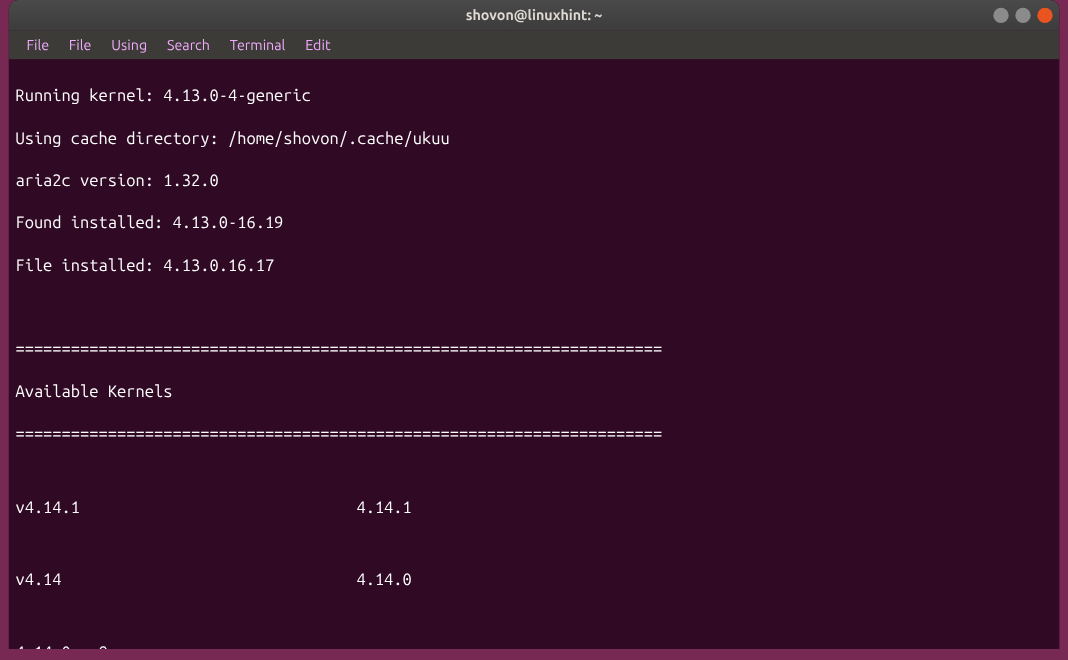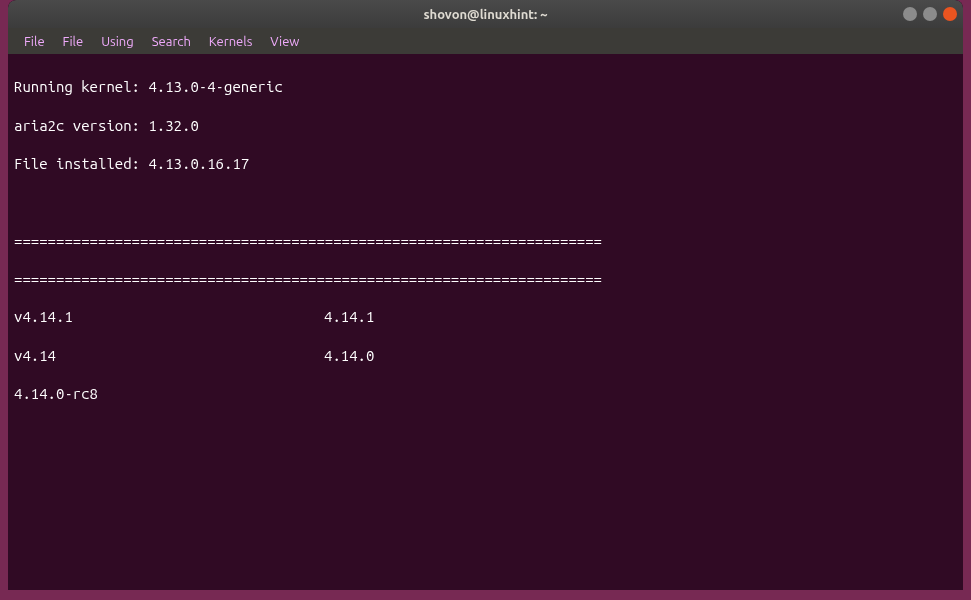--- a/index.html
+++ b/index.html
@@ -75,20 +75,21 @@
       font-family: "Ubuntu Mono", "DejaVu Sans Mono", monospace;
       font-size: 15px;
       line-height: 1.28;
       color: #ffffff;
       white-space: pre;
       overflow: hidden;
       background: #300a24;
     }
     .kernel-row {
       display: flex;
+      margin-top: 28px;
     }
     .kernel-col1 {
       width: 310px;
     }
   </style>
 </head>
 <body>
 
 <div class="window">
   <div class="titlebar">
@@ -97,29 +98,32 @@
       <div class="window-btn btn-min"></div>
       <div class="window-btn btn-max"></div>
       <div class="window-btn btn-close"></div>
     </div>
   </div>
   <div class="menubar">
     <span class="menu-item">File</span>
     <span class="menu-item">File</span>
     <span class="menu-item">Using</span>
     <span class="menu-item">Search</span>
-    <span class="menu-item">Kernels</span>
-    <span class="menu-item">View</span>
+    <span class="menu-item">Terminal</span>
+    <span class="menu-item">Edit</span>
   </div>
   <div class="terminal-content">
 <div>Running kernel: 4.13.0-4-generic</div>
+<div>Using cache directory: /home/shovon/.cache/ukuu</div>
 <div>aria2c version: 1.32.0</div>
+<div>Found installed: 4.13.0-16.19</div>
 <div>File installed: 4.13.0.16.17</div>
 <div>&nbsp;</div>
 <div>======================================================================</div>
+<div>Available Kernels</div>
 <div>======================================================================</div>
 <div class="kernel-row"><span class="kernel-col1">v4.14.1</span><span>4.14.1</span></div>
 <div class="kernel-row"><span class="kernel-col1">v4.14</span><span>4.14.0</span></div>
 <div class="kernel-row"><span>4.14.0-rc8</span></div>
 
 
 
 
 
 

